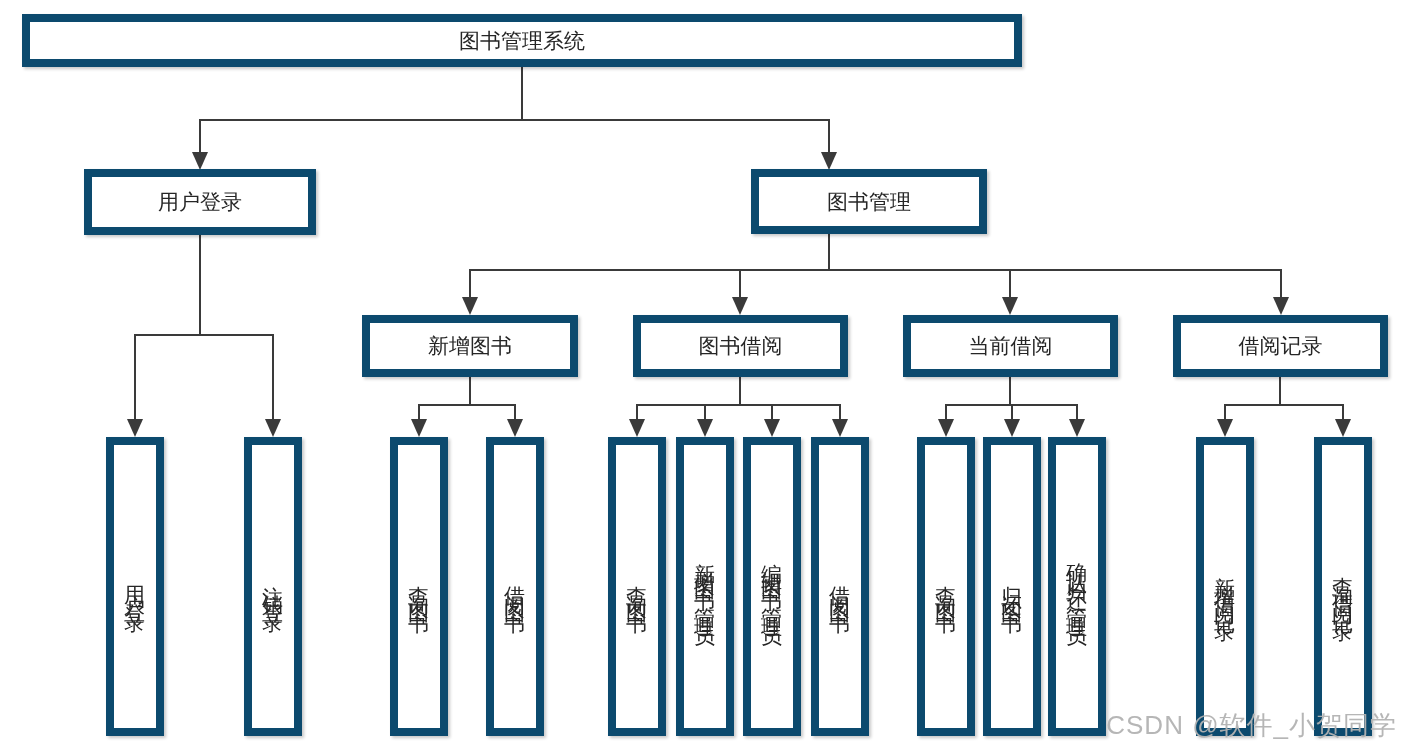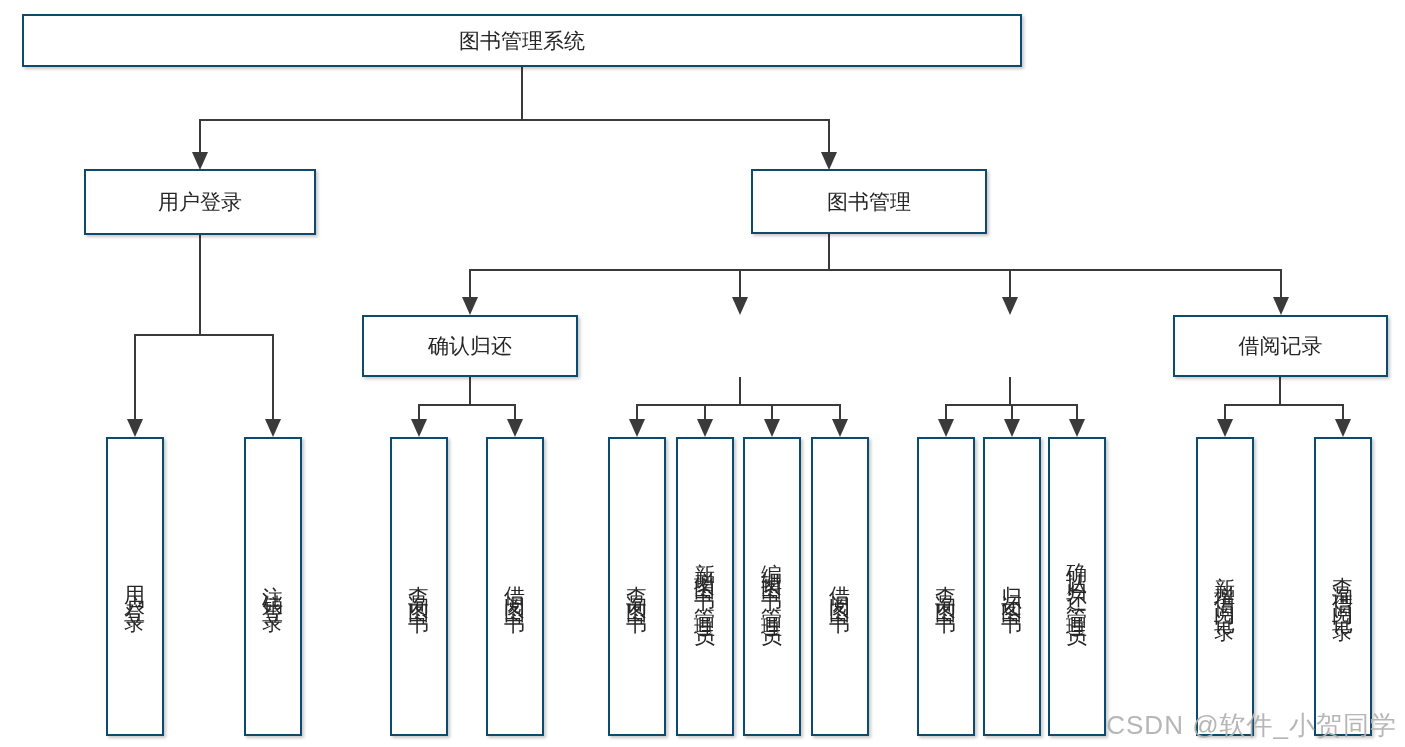--- a/index.html
+++ b/index.html
@@ -18,21 +18,21 @@
   .connectors {
     position: absolute;
     left: 0;
     top: 0;
     z-index: 1;
   }
   .node {
     position: absolute;
     box-sizing: border-box;
     background: #ffffff;
-    border: 2px solid #0c4a6e;
+    border: 8px solid #0c4a6e;
     box-shadow: 2px 2px 3px rgba(0,0,0,0.22);
     display: flex;
     align-items: center;
     justify-content: center;
     color: #262626;
     font-size: 21px;
     z-index: 2;
   }
   .node .vtext {
     writing-mode: vertical-rl;
@@ -156,21 +156,27 @@
   </div>
 
   <div class="node n-l2-0">
     <span>用户登录</span>
   </div>
   <div class="node n-l2-1">
     <span>图书管理</span>
   </div>
 
   <div class="node n-l3-0">
-    <span>确认归还</span>
+    <span>新增图书</span>
+  </div>
+  <div class="node n-l3-1">
+    <span>图书借阅</span>
+  </div>
+  <div class="node n-l3-2">
+    <span>当前借阅</span>
   </div>
   <div class="node n-l3-3">
     <span>借阅记录</span>
   </div>
 
   <div class="node leaf n-g1-0">
     <span class="vtext">用户登录</span>
   </div>
   <div class="node leaf n-g1-1">
     <span class="vtext">注销登录</span>

